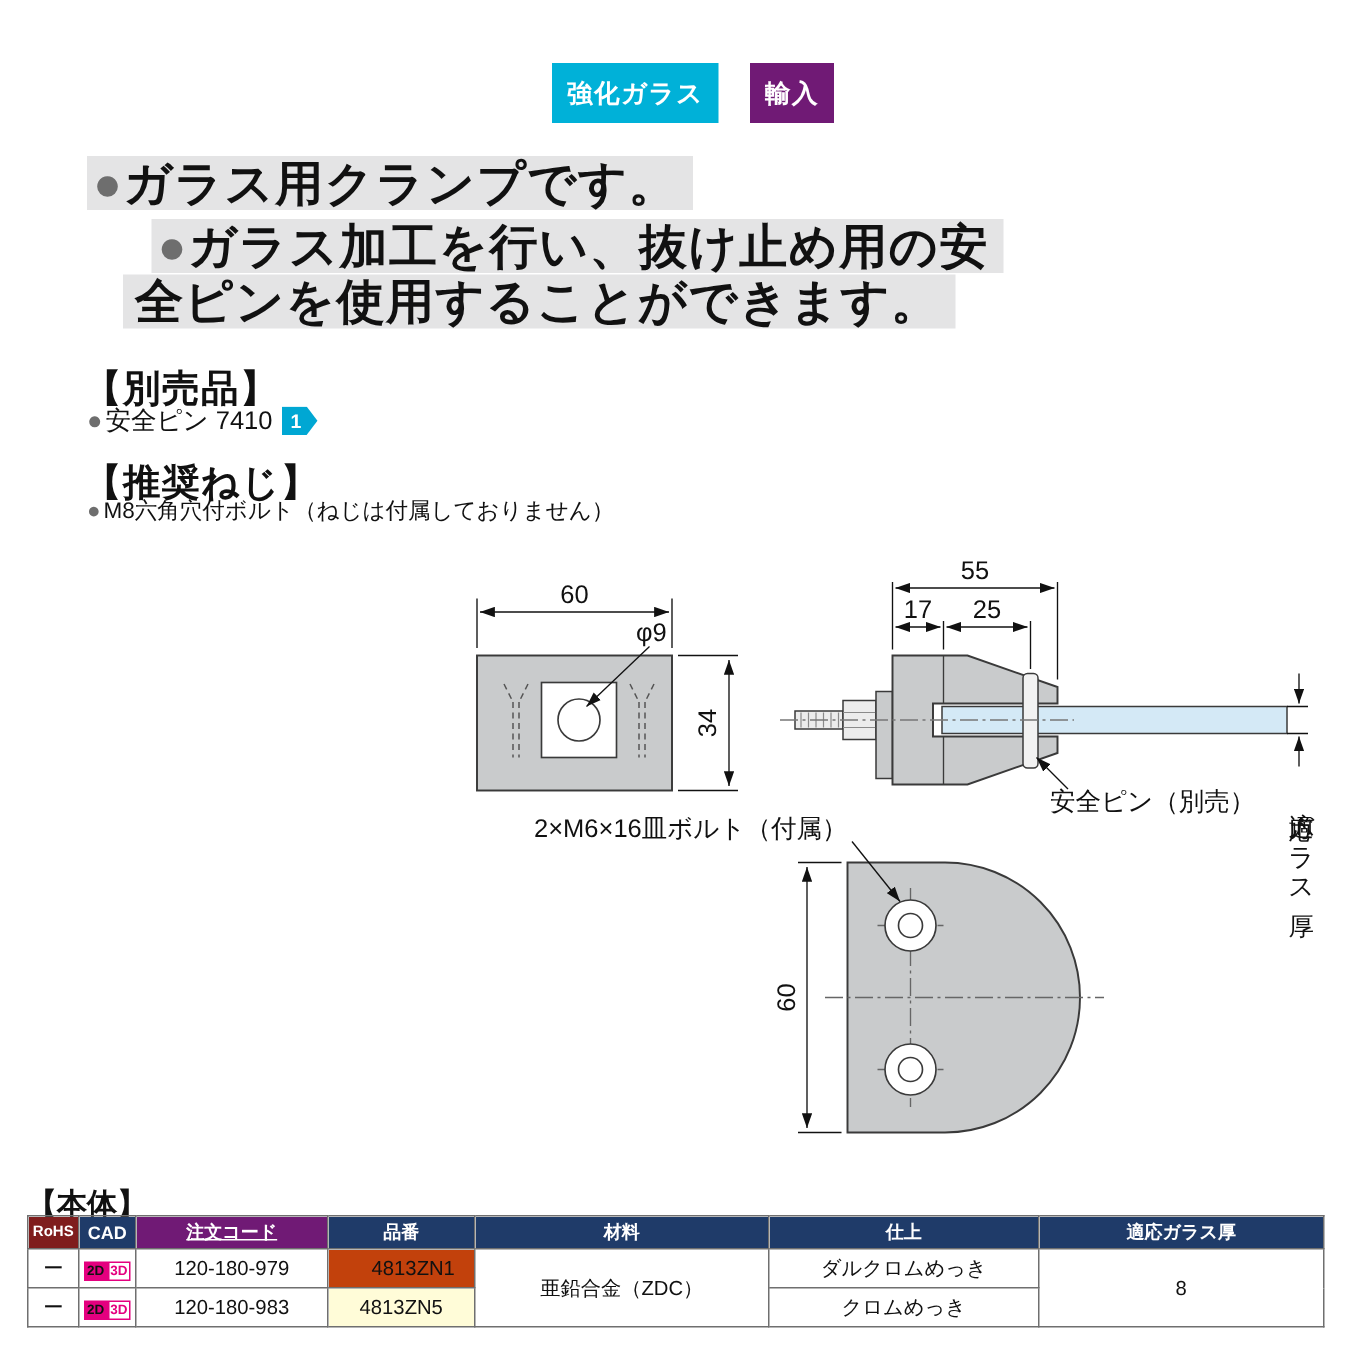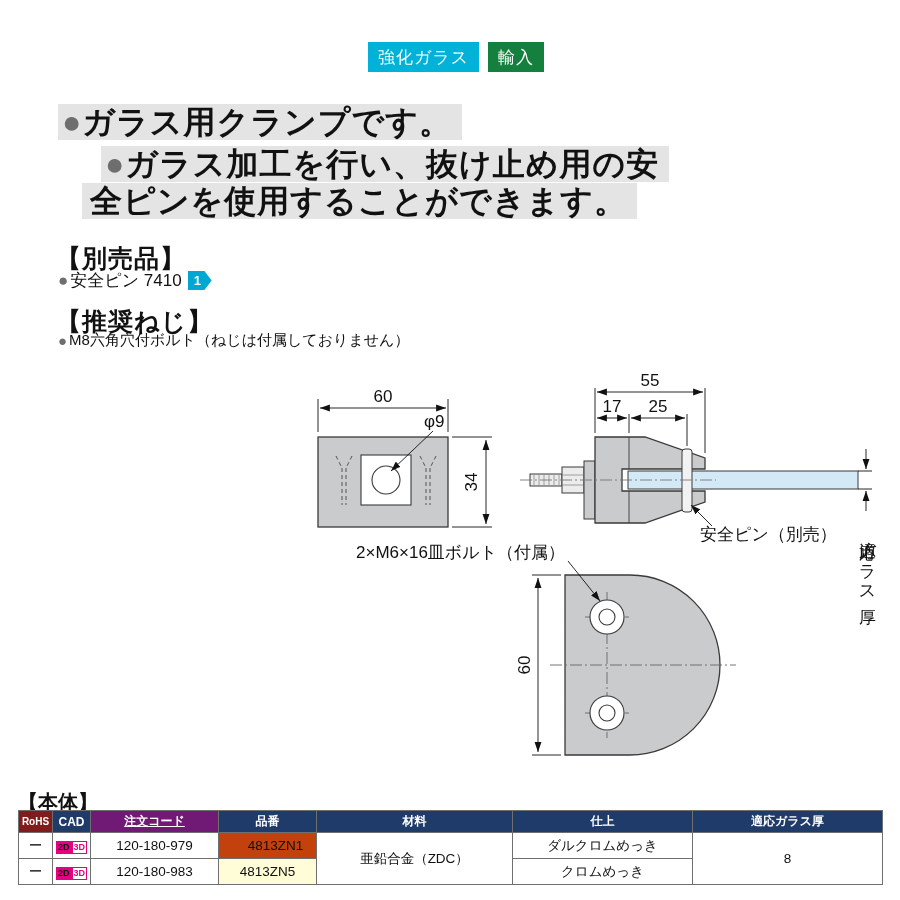--- a/index.html
+++ b/index.html
@@ -5,22 +5,22 @@
   * { margin:0; padding:0; box-sizing:border-box; }
   html,body { background:#fff; }
   body {
     width:900px; height:900px; position:relative; overflow:hidden;
     font-family:"Liberation Sans","DejaVu Sans",sans-serif; color:#111;
   }
   .abs { position:absolute; }
 
   
   .badge {
-    height:30px; display:flex; align-items:center; justify-content:center;
-    color:#fff; font-weight:normal; font-size:17px; padding:0 10px; letter-spacing:1px;
+    height:40px; display:flex; align-items:center; justify-content:center;
+    color:#fff; font-weight:bold; font-size:17px; padding:0 10px; letter-spacing:1px;
   }
 
   
   .feature-line {
     background:#e4e4e5; font-size:32px; font-weight:bold; line-height:32px;
     padding:2px 10px 2px 4px; display:inline-block; white-space:nowrap; letter-spacing:1px;
   }
   .bullet { color:#6e6e6e; }
 
   .section-heading { font-size:25px; font-weight:bold; letter-spacing:1px; }
@@ -59,21 +59,21 @@
   td.part-no { font-weight:normal; }
 
   .cad-badge { display:inline-flex; font-size:9px; font-weight:bold; line-height:11px; cursor:pointer; }
   .cad-2d { padding:1px 2px; }
   .cad-3d { padding:0px 1px; border-style:solid; border-width:1px; background:#fff; }
 </style>
 </head>
 <body>
 
 <div class="abs badge" style="left: 368px; top: 42px; min-width: 96px; background-color: rgb(0, 177, 216);">強化ガラス</div>
-<div class="abs badge" style="left: 488px; top: 42px; min-width: 54px; background-color: #15803d;">輸入</div>
+<div class="abs badge" style="left: 500px; top: 42px; min-width: 54px; background-color: #701a75;">輸入</div>
 
 <div class="abs" style="left:58px; top:104px;">
   <span class="feature-line"><span class="bullet">●</span><span>ガラス用クランプです。</span></span>
 </div>
 <div class="abs" style="left:58px; top:146px;margin-left:43px;">
   <span class="feature-line"><span class="bullet">●</span><span>ガラス加工を行い、抜け止め用の安</span></span>
 </div>
 <div class="abs" style="left:82px; top:183px;">
   <span class="feature-line" style="padding-left:8px;"><span>全ピンを使用することができます。</span></span>
 </div>

